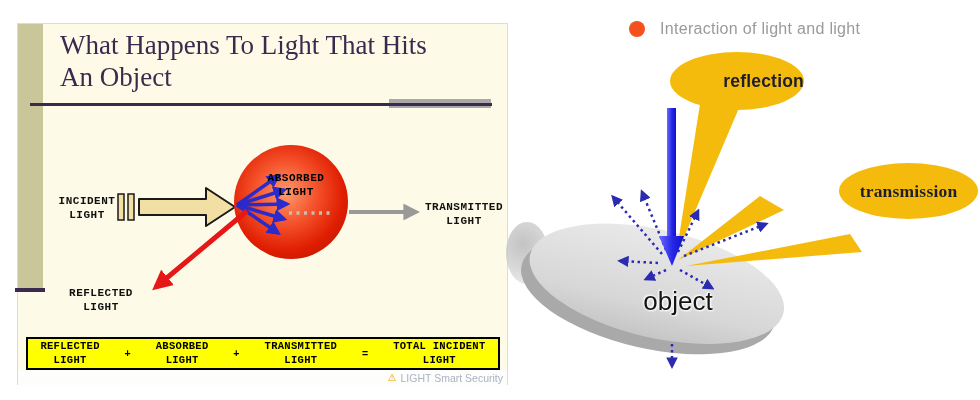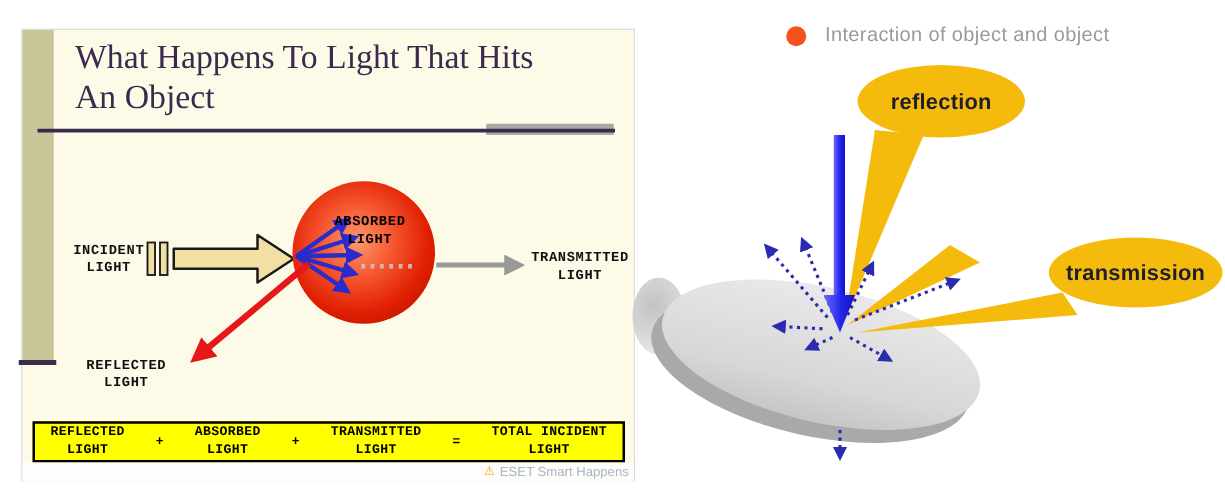--- a/index.html
+++ b/index.html
@@ -47,23 +47,23 @@
 
   #right-svg{position:absolute;left:520px;top:0;width:460px;height:400px;}
 
   #object-label{position:absolute;left:628px;top:286px;width:100px;text-align:center;
                 font-size:26px;color:#141414;
                 text-shadow:0 0 3px #fff,1px 1px 2px #fff,-1px -1px 2px #fff;}
 
   .bubble{position:absolute;border-radius:50%;background:var(--bubble,#F5BB0C);
           display:flex;align-items:center;justify-content:center;
           font-size:17.5px;font-weight:bold;color:var(--bubble-text,#1E1E2D);letter-spacing:.2px;}
-  #bubble-reflection{left:686px;top:52px;width:134px;height:58px;}
+  #bubble-reflection{left:670px;top:52px;width:134px;height:58px;justify-content:flex-end;}
   #bubble-absorption{left:742px;top:129px;width:128px;height:57px;}
-  #bubble-transmission{left:839px;top:190px;width:139px;height:56px;}
+  #bubble-transmission{left:839px;top:163px;width:139px;height:56px;font-family:Liberation Serif, serif;}
 </style>
 </head>
 <body>
 
 <div id="canvas">
 
   <div id="slide">
     <div id="accent-bar"></div>
     <div id="accent-tick"></div>
 
@@ -134,30 +134,30 @@
       <span class="pre">TRANSMITTED
 LIGHT</span>
       <span>=</span>
       <span class="pre">TOTAL INCIDENT
 LIGHT</span>
     </div>
 
     <div id="bottom-strip">
       <div id="watermark">
         <span id="watermark-icon">⚠</span>
-        <span>ESET Smart Happens</span>
+        <span>LIGHT Smart Security</span>
       </div>
     </div>
   </div>
 
   <div id="gray-blob"></div>
 
   <div id="heading-row">
     <div id="heading-bullet"></div>
-    <div id="heading-text">Interaction of object and object</div>
+    <div id="heading-text">Interaction of light and light</div>
   </div>
 
   <svg id="right-svg" viewBox="0 0 460 400">
     <defs>
       <linearGradient id="discGrad" x1="0" y1="0" x2="0" y2="1">
         <stop offset="0%" stop-color="#E9E9E9"></stop>
         <stop offset="70%" stop-color="#D7D7D7"></stop>
         <stop offset="100%" stop-color="#C6C6C6"></stop>
       </linearGradient>
       <linearGradient id="beamGrad" x1="0" y1="0" x2="1" y2="0">
@@ -191,20 +191,21 @@
       <line x1="160" y1="270" x2="192" y2="288" marker-end="url(#mDot)"></line>
       <line x1="152" y1="344" x2="152" y2="366" marker-end="url(#mDot)"></line>
     </g>
 
     <g>
       <rect x="147" y="108" width="9" height="130" fill="url(#beamGrad)"></rect>
       <polygon points="139,236 164,236 152,266" fill="url(#beamGrad)"></polygon>
     </g>
   </svg>
 
+  <div id="object-label">object</div>
 
   <div id="bubble-reflection" class="bubble">
     <span>reflection</span>
   </div>
   <div id="bubble-transmission" class="bubble">
     <span>transmission</span>
   </div>
 
 </div>
 

